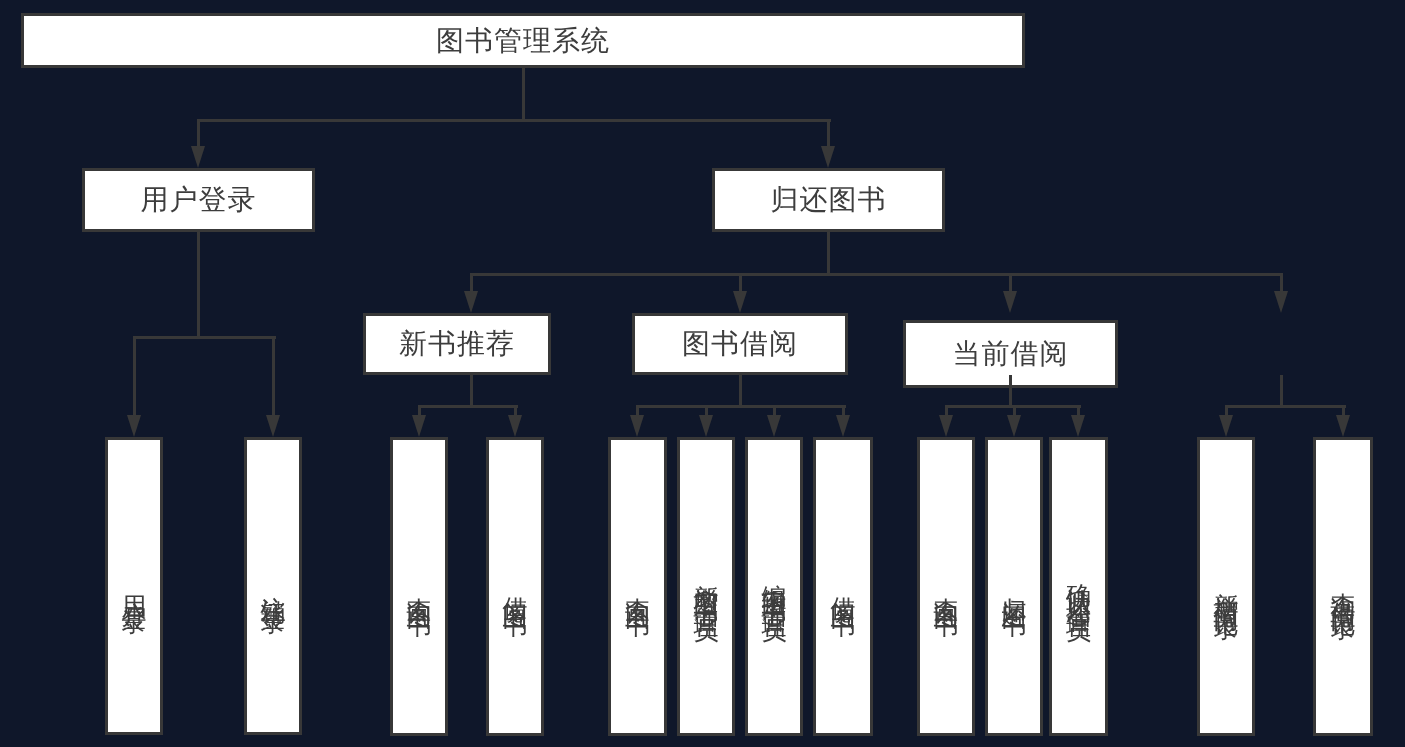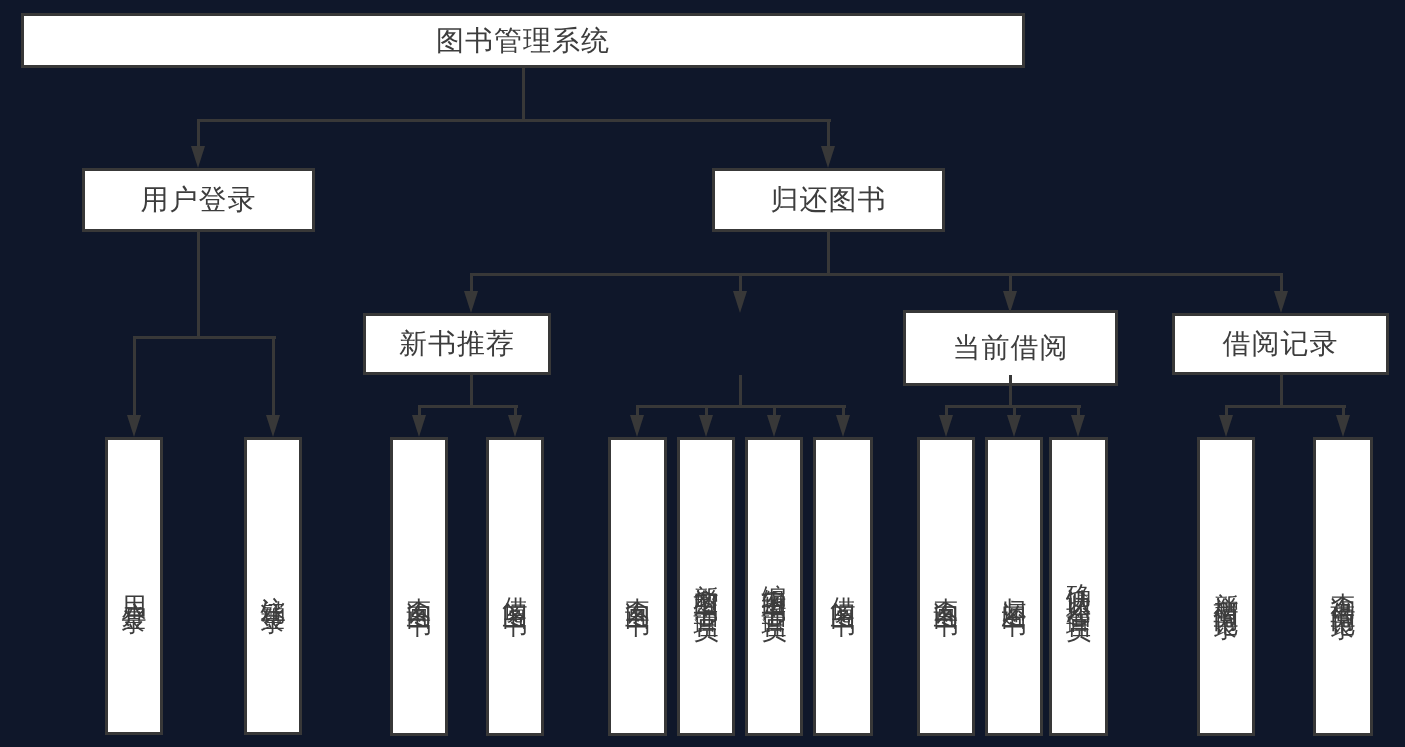--- a/index.html
+++ b/index.html
@@ -39,25 +39,25 @@
   <div class="box" style="left:82px;top:168px;width:233px;height:64px">
     <span class="hlabel">用户登录</span>
   </div>
   <div class="box" style="left:712px;top:168px;width:233px;height:64px">
     <span class="hlabel">归还图书</span>
   </div>
 
   <div class="box" style="left:363px;top:313px;width:188px;height:62px">
     <span class="hlabel">新书推荐</span>
   </div>
-  <div class="box" style="left:903px;top:310px;width:215px;height:76px">
+  <div class="box" style="left:632px;top:313px;width:216px;height:62px">
+    <span class="hlabel">图书借阅</span>
+  </div>
+  <div class="box" style="left:903px;top:320px;width:215px;height:68px">
     <span class="hlabel">当前借阅</span>
-  </div>
-  <div class="box" style="left:1172px;top:313px;width:217px;height:62px">
-    <span class="hlabel">借阅记录</span>
   </div>
 
   <div class="box" style="left:105px;top:437px;width:58px;height:298px">
     <span class="vlabel">用户登录</span>
   </div>
   <div class="box" style="left:244px;top:437px;width:58px;height:298px">
     <span class="vlabel">注销登录</span>
   </div>
 
   <div class="box" style="left:390px;top:437px;width:58px;height:299px">

